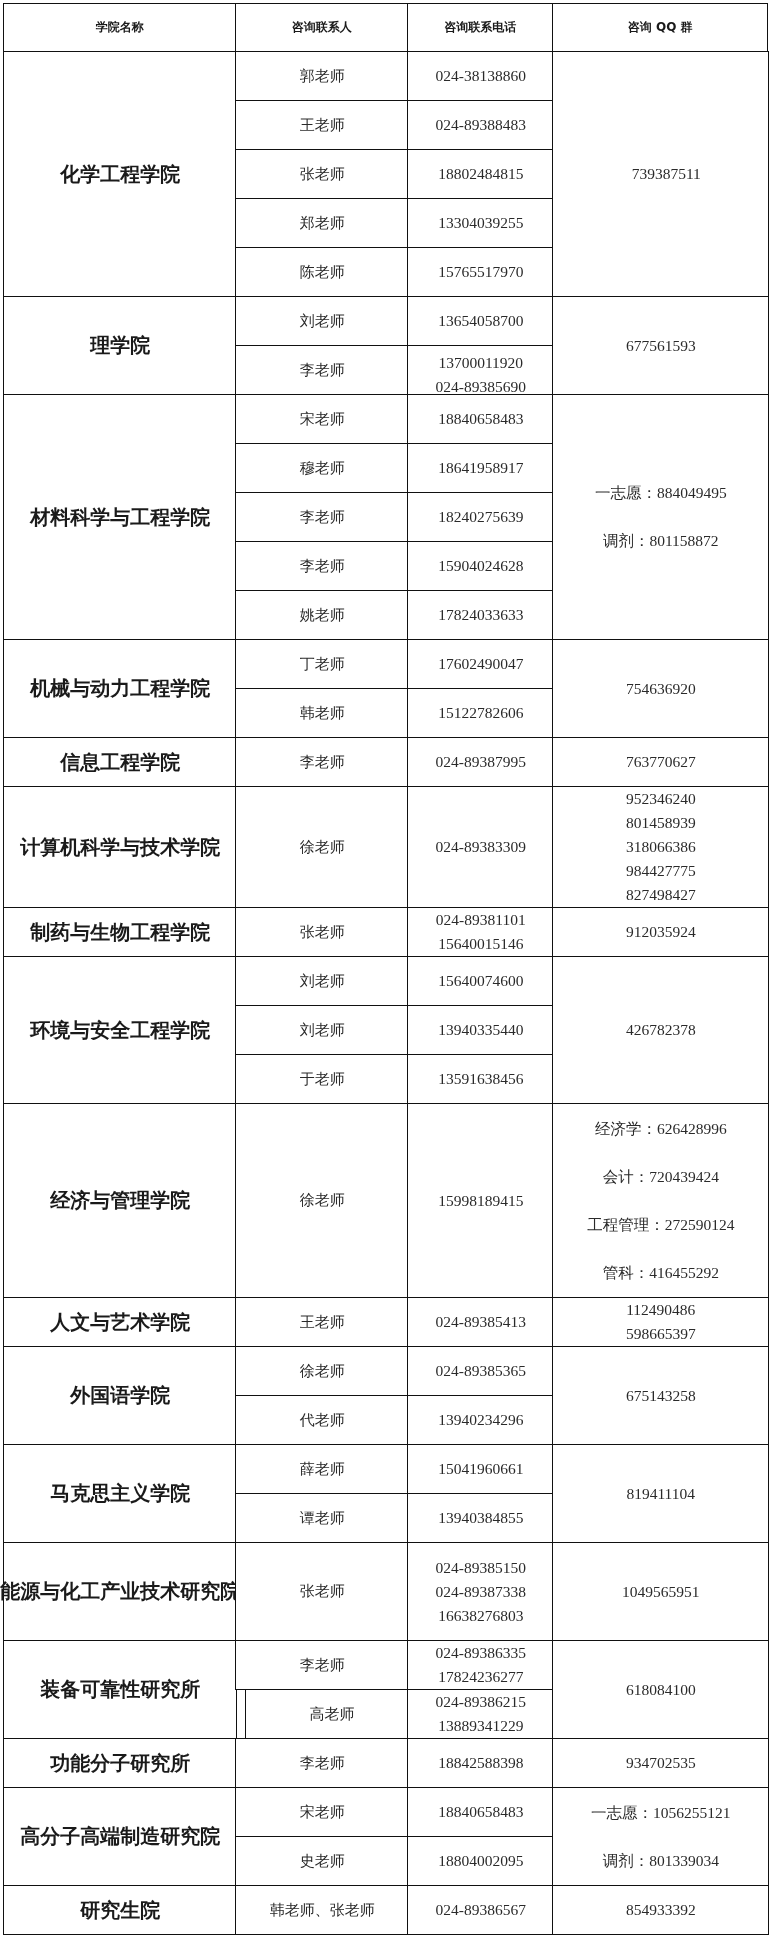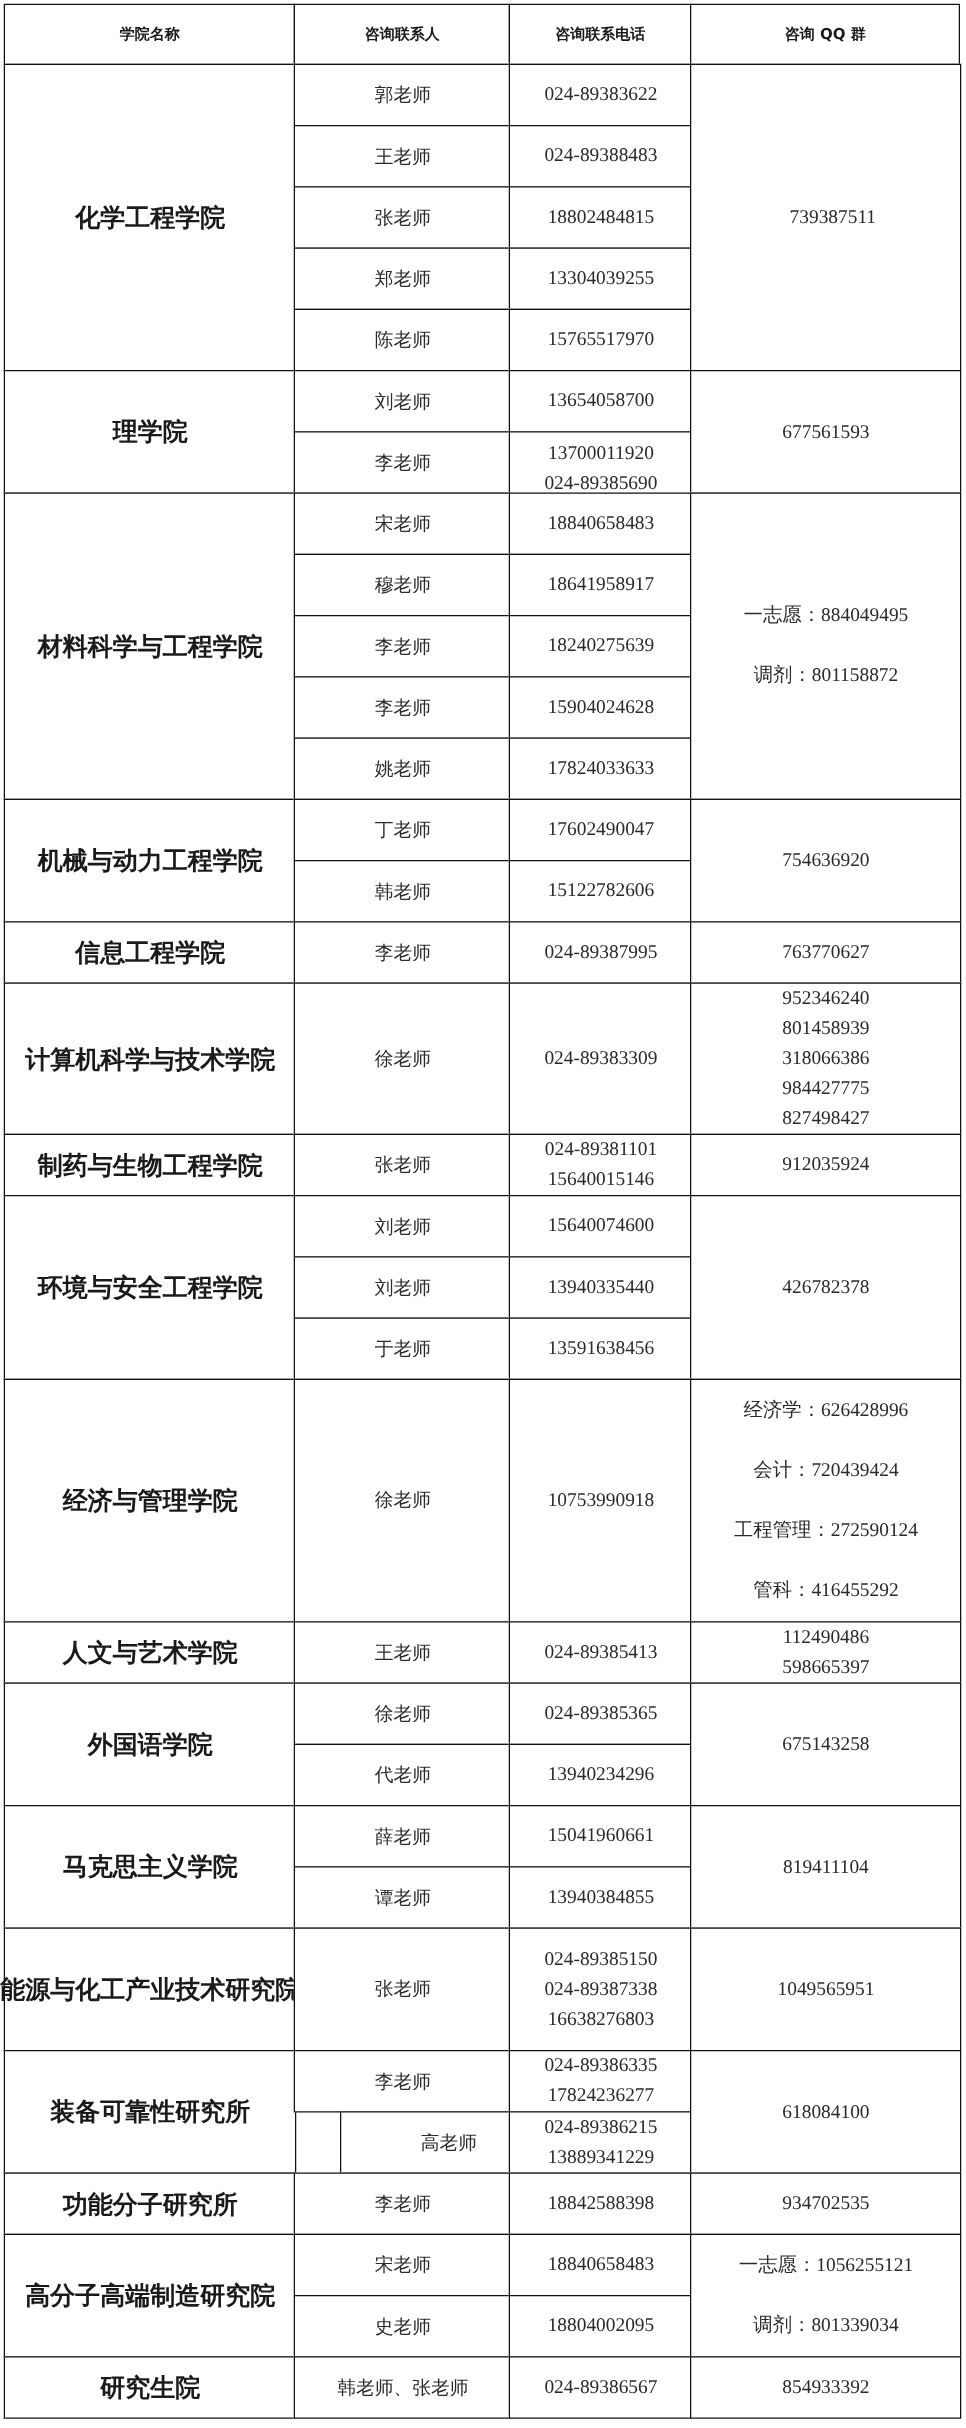--- a/index.html
+++ b/index.html
@@ -37,21 +37,21 @@
   <div class="cell hdr" style="left:549px;top:0;width:216px;height:49px;">
       <span>咨询 QQ 群</span>
     </div>
 <div class="cell college" style="left: 0px; top: 48px; width: 234px; height: 246px;">
       <div class="line">化学工程学院</div>
     </div>
     <div class="cell contact" style="left: 232px; top: 48px; width: 174px; height: 50px;">
       <div class="line">郭老师</div>
     </div>
     <div class="cell phone" style="left: 404px; top: 48px; width: 147px; height: 50px;">
-      <div class="line">024-89383622</div>
+      <div class="line">024-38138860</div>
     </div>
     <div class="cell contact" style="left: 232px; top: 97px; width: 174px; height: 50px;">
       <div class="line">王老师</div>
     </div>
     <div class="cell phone" style="left: 404px; top: 97px; width: 147px; height: 50px;">
       <div class="line">024-89388483</div>
     </div>
     <div class="cell contact" style="left: 232px; top: 146px; width: 174px; height: 50px;">
       <div class="line">张老师</div>
     </div>
@@ -212,21 +212,21 @@
     <div class="cell qq" style="left: 549px; top: 953px; width: 217px; height: 148px;">
       <div class="line">426782378</div>
     </div>
     <div class="cell college" style="left: 0px; top: 1100px; width: 234px; height: 195px;">
       <div class="line">经济与管理学院</div>
     </div>
     <div class="cell contact" style="left: 232px; top: 1100px; width: 174px; height: 195px;">
       <div class="line">徐老师</div>
     </div>
     <div class="cell phone" style="left: 404px; top: 1100px; width: 147px; height: 195px;">
-      <div class="line">10753990918</div>
+      <div class="line">15998189415</div>
     </div>
     <div class="cell qq" style="left: 549px; top: 1100px; width: 217px; height: 195px;">
       <div class="line spaced">经济学：626428996</div>
       <div class="line spaced">会计：720439424</div>
       <div class="line spaced">工程管理：272590124</div>
       <div class="line spaced">管科：416455292</div>
     </div>
     <div class="cell college" style="left: 0px; top: 1294px; width: 234px; height: 50px;">
       <div class="line">人文与艺术学院</div>
     </div>
@@ -293,21 +293,21 @@
     <div class="cell college" style="left: 0px; top: 1637px; width: 234px; height: 99px;">
       <div class="line">装备可靠性研究所</div>
     </div>
     <div class="cell contact" style="left: 232px; top: 1637px; width: 174px; height: 50px;">
       <div class="line">李老师</div>
     </div>
     <div class="cell phone" style="left: 404px; top: 1637px; width: 147px; height: 50px;">
       <div class="line">024-89386335</div>
       <div class="line">17824236277</div>
     </div>
-    <div class="cell contact" style="left: 247px; top: 1686px; width: 174px; height: 50px; margin-left: 21px;">
+    <div class="cell contact" style="left: 220px; top: 1686px; width: 174px; height: 50px; margin-left: 21px;">
       <div class="line">高老师</div>
     </div>
     <div class="cell phone" style="left: 404px; top: 1686px; width: 147px; height: 50px;">
       <div class="line">024-89386215</div>
       <div class="line">13889341229</div>
     </div>
     <div class="cell qq" style="left: 549px; top: 1637px; width: 217px; height: 99px;">
       <div class="line">618084100</div>
     </div>
     <div class="cell college" style="left: 0px; top: 1735px; width: 234px; height: 50px;">

